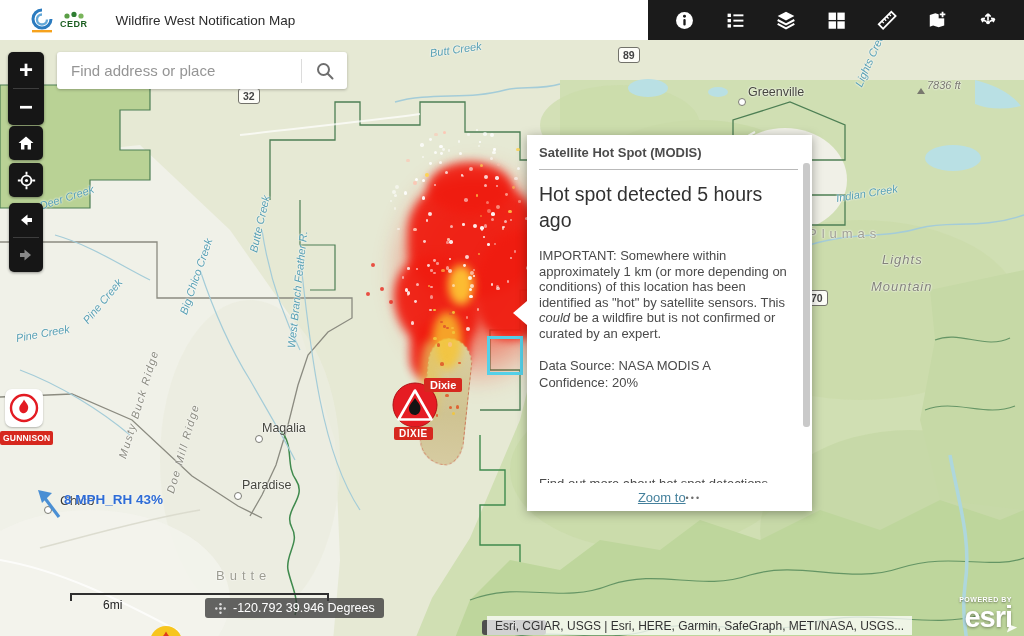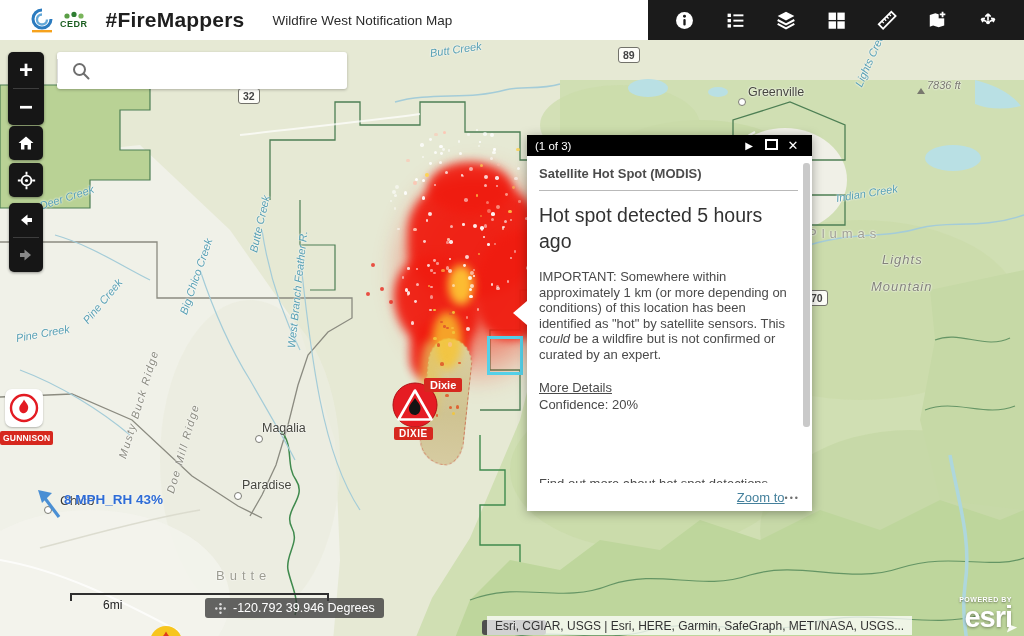--- a/index.html
+++ b/index.html
@@ -95,21 +95,21 @@
   .pp-body{padding:10px 14px 0 12px;color:#4a4a4a;}
   .pp-layer{font-size:13px;font-weight:bold;color:#4c4c4c;padding-bottom:9px;border-bottom:1px solid #b9b9b9;}
   .pp-title{font-size:19.5px;color:#323232;margin-top:11px;line-height:26px;font-weight:400;}
   .pp-para{font-size:13px;line-height:15.5px;margin-top:15px;}
   .pp-src{font-size:13px;margin-top:16px;}
   .pp-more{font-size:13px;margin-top:17px;text-decoration:underline;cursor:pointer;}
   .pp-line{font-size:13px;line-height:17px;}
   .pp-clip{position:absolute;bottom:28px;left:12px;right:16px;height:7px;overflow:hidden;
            font-size:13px;color:#4a4a4a;}
   .pp-foot{position:absolute;bottom:0;left:0;right:0;height:27px;display:flex;align-items:center;
-           justify-content:flex-end;padding:0 12px;background:#fff;}
+           justify-content:center;padding:0 12px;background:#fff;}
   .pp-zoom{color:#44809c;font-size:13px;text-decoration:underline;cursor:pointer;}
   .pp-dots{color:#6e6e6e;font-size:9px;letter-spacing:2px;cursor:pointer;}
   .pp-scrollbar{position:absolute;right:2px;top:24px;bottom:30px;width:7px;}
   .pp-thumb{position:absolute;top:4px;width:7px;height:82%;background:#c9c9c9;border-radius:3px;}
   
   #scalebar{position:absolute;left:70px;top:593px;width:255px;height:6px;z-index:8;
             border-top:2px solid #2f2f2f;border-left:2px solid #2f2f2f;border-right:2px solid #2f2f2f;}
   #scale-label{position:absolute;left:103px;top:598px;font-size:12px;color:#222;z-index:8;
                text-shadow:0 0 2px #fff;}
   #coordbox{position:absolute;left:205px;top:598px;height:20px;background:rgba(58,58,58,.78);border-radius:3px;
@@ -433,21 +433,20 @@
     </svg>
     <div class="logo-cedr">
       <svg width="22" height="9" viewBox="0 0 22 9">
         <circle cx="4" cy="5" r="2.6" fill="#5a9e46"></circle>
           <circle cx="11" cy="3.4" r="2.6" fill="#2e7d32"></circle>
           <circle cx="18" cy="5" r="2.6" fill="#7ab55c"></circle>
       </svg>
       <b>CEDR</b>
     </div>
   </div>
-  <div class="brand">#FireMappers</div>
   <div class="subtitle">Wildfire West Notification Map</div>
   <div class="toolbar">
     <div class="tb-btn">
       <svg width="19" height="19" viewBox="0 0 18 18">
         <circle cx="9" cy="9" r="8" fill="#fff"></circle>
         <circle cx="9" cy="5" r="1.4" fill="#1b1b1b"></circle>
         <rect x="7.9" y="7.5" width="2.2" height="6.2" rx="1" fill="#1b1b1b"></rect>
       </svg>
     </div>
     <div class="tb-btn">
@@ -534,42 +533,37 @@
   </div>
   <div class="sep"></div>
   <div class="ctl-btn">
     <svg width="18" height="18" viewBox="0 0 18 18">
       <path d="M7.5,3.5 L14,9 L7.5,14.5 L7.5,11 L3,11 L3,7 L7.5,7 Z" fill="#8a8a8a"></path>
     </svg>
   </div>
 </div>
 
 <div id="searchbox">
+  <input type="text" placeholder="Find address or place" style="">
   <div class="search-sep"></div>
   <div class="search-btn">
     <svg width="20" height="20" viewBox="0 0 20 20">
       <circle cx="8.5" cy="8.5" r="5.5" fill="none" stroke="#6e6e6e" stroke-width="2"></circle>
       <path d="M12.8,12.8 L17.5,17.5" stroke="#6e6e6e" stroke-width="2" stroke-linecap="round"></path>
     </svg>
   </div>
 </div>
 
 <div id="popup">
   <div class="tail"></div>
-  <div class="pp-head">
-    <span class="pp-pager">(1 of 3)</span>
-    <span class="pp-hbtn">▶</span>
-    <span class="pp-hbtn"><span class="max-box"></span></span>
-    <span class="pp-hbtn pp-close">✕</span>
-  </div>
   <div class="pp-body">
     <div class="pp-layer">Satellite Hot Spot (MODIS)</div>
     <div class="pp-title">Hot spot detected 5 hours ago</div>
     <div class="pp-para"><span>IMPORTANT: Somewhere within approximately 1 km (or more depending on conditions) of this location has been identified as "hot" by satellite sensors. This </span><i>could</i><span> be a wildfire but is not confirmed or curated by an expert.</span></div>
-    <div class="pp-more pp-line">More Details</div>
+    <div class="pp-src pp-line">Data Source: NASA MODIS A</div>
     <div class="pp-line">Confidence: 20%</div>
   </div>
   <div class="pp-clip">Find out more about hot spot detections</div>
   <div class="pp-foot">
     <span class="pp-zoom">Zoom to</span>
     <span class="pp-dots">•••</span>
   </div>
   <div class="pp-scrollbar">
       <div class="pp-thumb"></div>
     </div>

